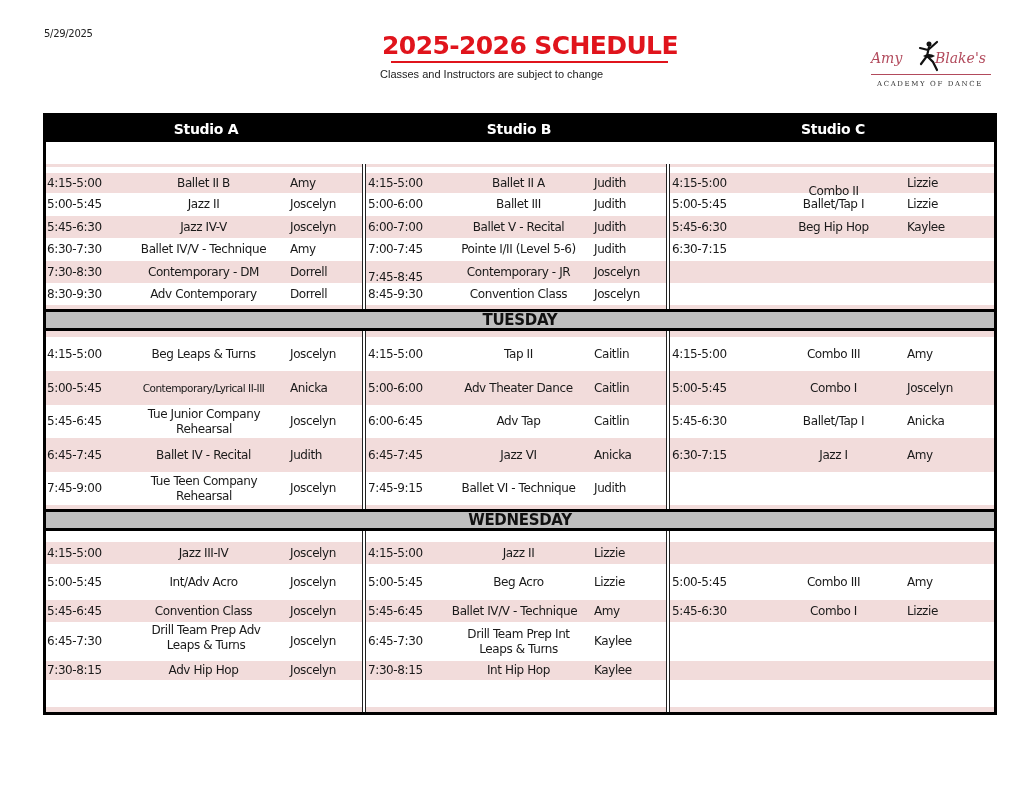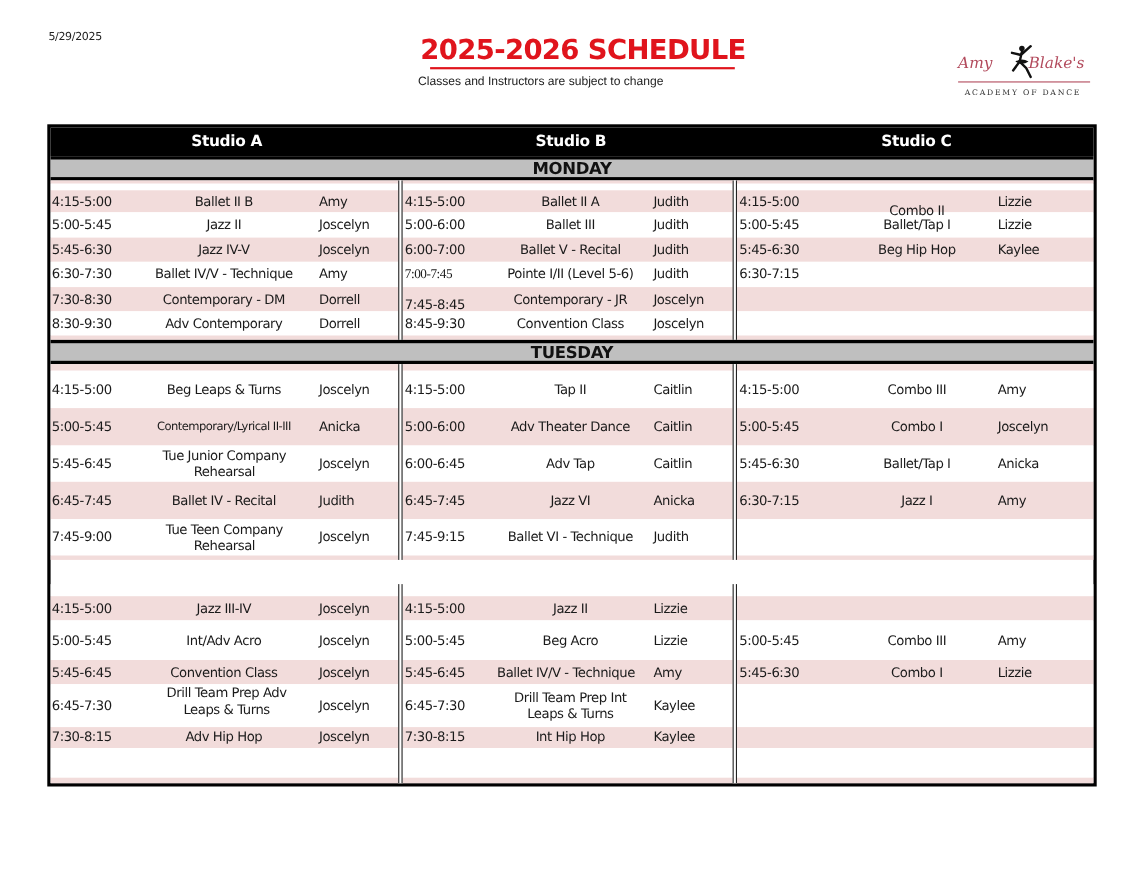--- a/index.html
+++ b/index.html
@@ -63,23 +63,20 @@
   <div class="logo-sub">ACADEMY OF DANCE</div>
 </div>
 
 <div class="schedule">
   <div class="studio-head">
     <div class="studio-label" style="left:0;width:320px;">Studio A</div>
     <div class="studio-label" style="left:626px;width:322px;">Studio C</div>
     <div class="studio-label" style="left:320px;width:306px;">Studio B</div>
   </div>
 
-  <div class="day-band" style="top:26px;">
-    <div class="day-label">MONDAY</div>
-  </div>
   <div class="day-block" style="top:48px;height:145px;">
     <div class="strip pink" style="top:0;height:3px;"></div>
     <div class="strip white" style="top:3px;height:6px;"></div>
     <div class="strip pink" style="top:9px;height:20px;"></div>
     <div class="strip white" style="top:29px;height:23px;"></div>
     <div class="strip pink" style="top:52px;height:22px;"></div>
     <div class="strip white" style="top:74px;height:23px;"></div>
     <div class="strip pink" style="top:97px;height:22px;"></div>
     <div class="strip white" style="top:119px;height:22px;"></div>
     <div class="strip pink" style="top:141px;height:4px;"></div>
@@ -116,21 +113,21 @@
       <div class="cell cls" style="left:385px;width:175px;top:52px;height:22px;">Ballet V - Recital</div>
       <div class="cell inst" style="left:548px;top:52px;height:22px;">Judith</div>
       <div class="cell time" style="left:625px;top:52px;height:22px;">5:45-6:30</div>
       <div class="cell cls" style="left:700px;width:175px;top:52px;height:22px;">Beg Hip Hop</div>
       <div class="cell inst" style="left:861px;top:52px;height:22px;">Kaylee</div>
     </div>
     <div>
       <div class="cell time" style="left:0;top:74px;height:23px;">6:30-7:30</div>
       <div class="cell cls" style="left:70px;width:175px;top:74px;height:23px;">Ballet IV/V - Technique</div>
       <div class="cell inst" style="left:244px;top:74px;height:23px;">Amy</div>
-      <div class="cell time" style="left:321px;top:74px;height:23px;font-family:Liberation Serif, serif;">7:00-7:45</div>
+      <div class="cell time" style="left:321px;top:74px;height:23px;">7:00-7:45</div>
       <div class="cell cls" style="left:385px;width:175px;top:74px;height:23px;">Pointe I/II (Level 5-6)</div>
       <div class="cell inst" style="left:548px;top:74px;height:23px;">Judith</div>
       <div class="cell time" style="left:625px;top:74px;height:23px;">6:30-7:15</div>
       <div class="cell cls" style="left:700px;width:175px;top:74px;height:23px;"></div>
       <div class="cell inst" style="left:861px;top:74px;height:23px;"></div>
     </div>
     <div>
       <div class="cell time" style="left:0;top:97px;height:22px;">7:30-8:30</div>
       <div class="cell cls" style="left:70px;width:175px;top:97px;height:22px;">Contemporary - DM</div>
       <div class="cell inst" style="left:244px;top:97px;height:22px;">Dorrell</div>
@@ -209,20 +206,23 @@
     <div>
       <div class="cell time" style="left:0;top:141px;height:33px;">7:45-9:00</div>
       <div class="cell cls" style="left:88px;width:140px;top:141px;height:33px;">Tue Teen Company Rehearsal</div>
       <div class="cell inst" style="left:244px;top:141px;height:33px;">Joscelyn</div>
       <div class="cell time" style="left:321px;top:141px;height:33px;">7:45-9:15</div>
       <div class="cell cls" style="left:385px;width:175px;top:141px;height:33px;">Ballet VI - Technique</div>
       <div class="cell inst" style="left:548px;top:141px;height:33px;">Judith</div>
     </div>
   </div>
 
+  <div class="day-band" style="top:393px;">
+    <div class="day-label">WEDNESDAY</div>
+  </div>
   <div class="day-block" style="top:415px;height:181px;">
     <div class="strip white" style="top:0;height:11px;"></div>
     <div class="strip pink" style="top:11px;height:22px;"></div>
     <div class="strip white" style="top:33px;height:36px;"></div>
     <div class="strip pink" style="top:69px;height:22px;"></div>
     <div class="strip white" style="top:91px;height:39px;"></div>
     <div class="strip pink" style="top:130px;height:19px;"></div>
     <div class="strip white" style="top:149px;height:27px;"></div>
     <div class="strip pink" style="top:176px;height:5px;"></div>
     <div class="vsep" style="left:316px;top:0;height:181px;"></div>

